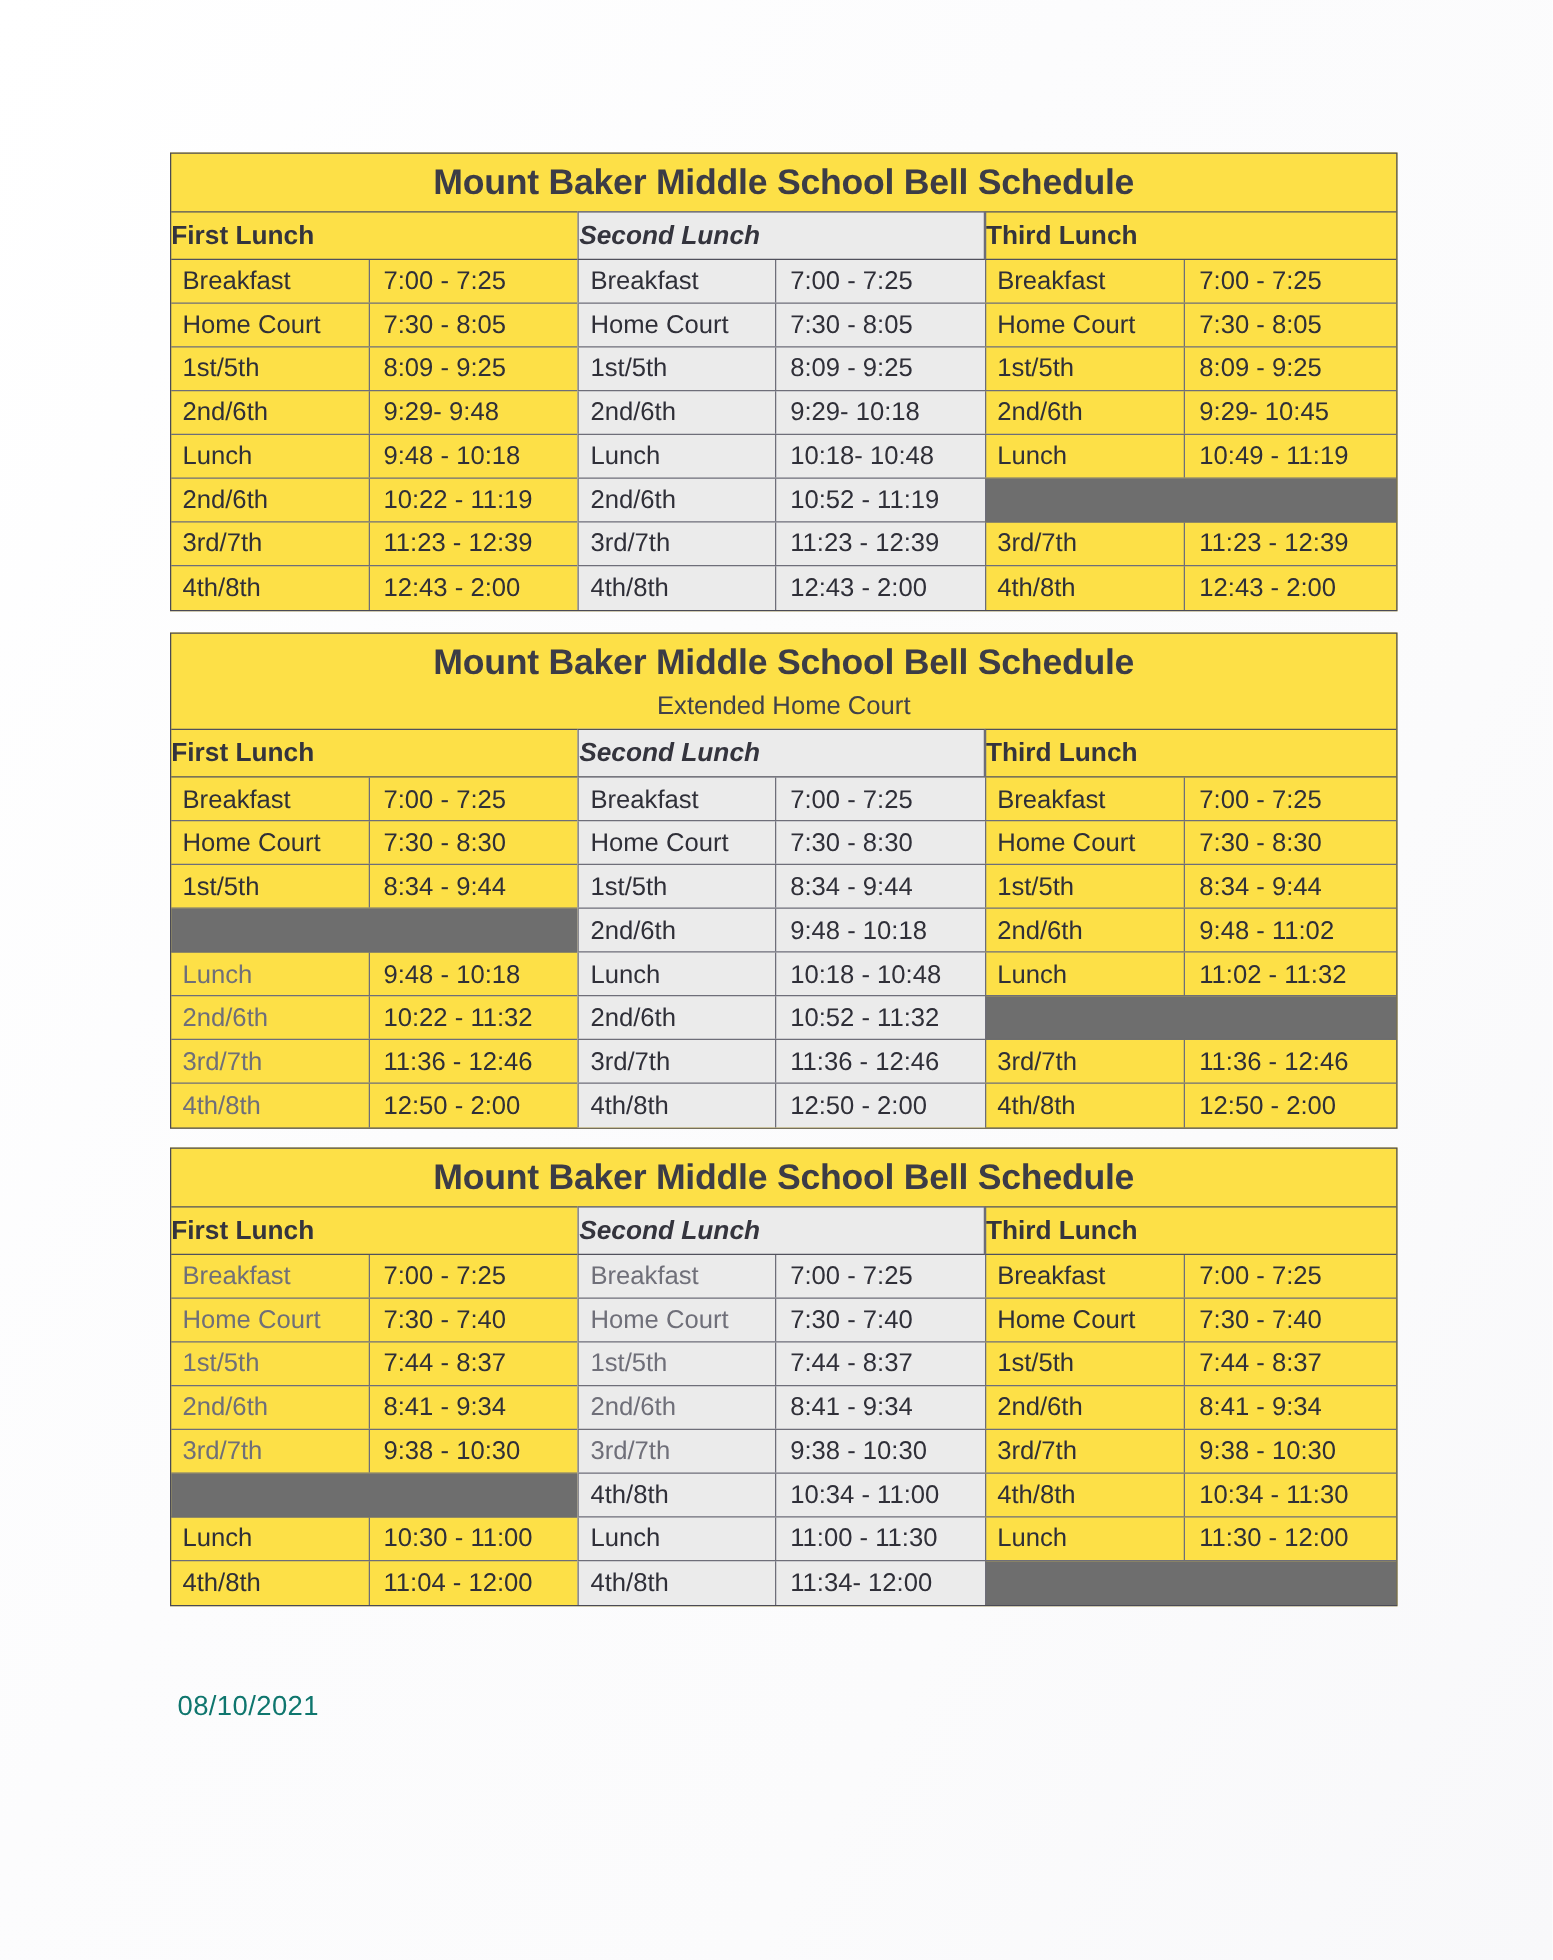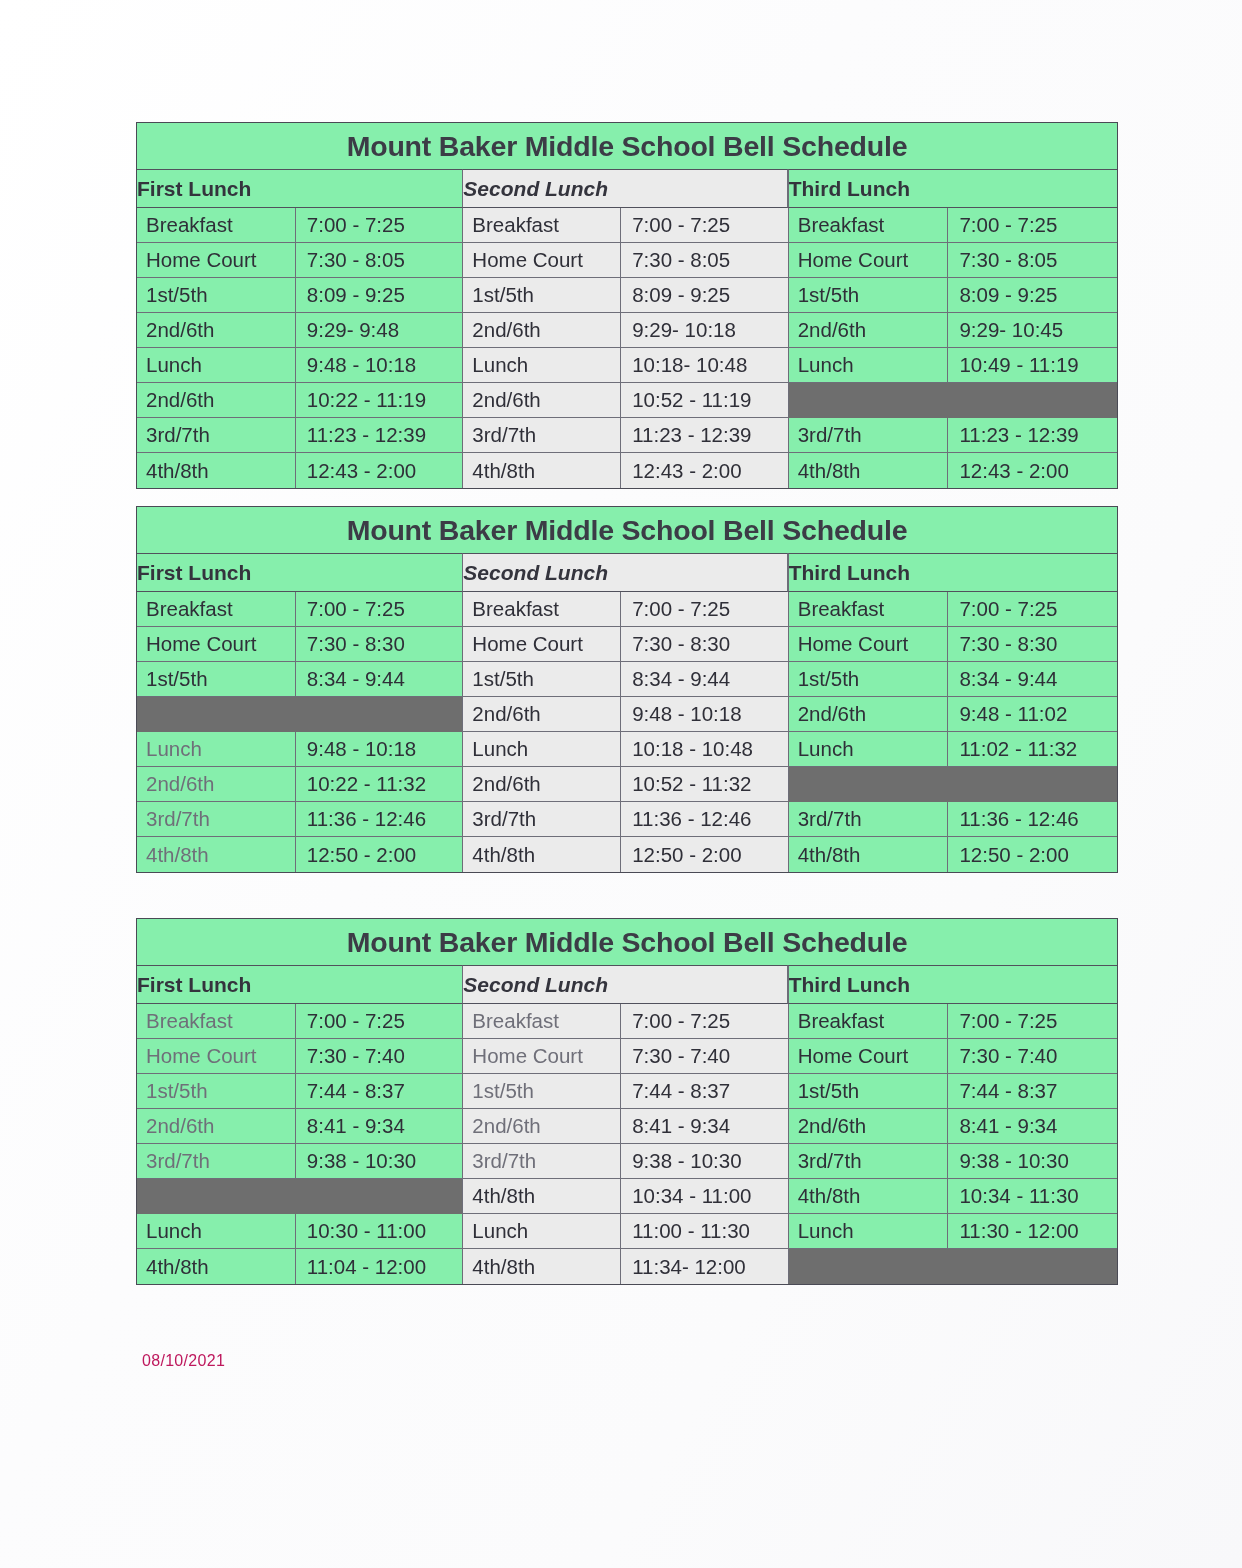--- a/index.html
+++ b/index.html
@@ -25,21 +25,21 @@
   .sheet {
     position: absolute;
     left: 0; top: 0; right: 0; bottom: 0;
     padding: 0;
   }
 
   .schedule-block {
     position: absolute;
     box-sizing: border-box;
     border: 1.6px solid #4a4a55;
-    background: #86efac;
+    background: #fde047;
   }
 
   .block-title {
     text-align: center;
     font-weight: bold;
     font-size: 28.5px;
     color: #3c3c46;
     letter-spacing: -0.2px;
     padding: 7px 0 6px 0;
     line-height: 1.15;
@@ -114,22 +114,22 @@
   }
   .row.blocked .cell { border-left: none; color: transparent; }
   .col.c2 .row.blocked .cell.label,
   .col.c3 .row.blocked .cell.label { border-left: 1.2px solid #6d6d78; }
 
   
   .cell.faded { color: #6f6f79; }
 
   .doc-date {
     position: absolute;
-    font-size: 16px;
-    color: #be185d;
+    font-size: 22px;
+    color: #0f766e;
     letter-spacing: 0.3px;
   }
 
   
   #block-1 { left: 136px; top: 122px; width: 982px; }
   #block-2 { left: 136px; top: 506px; width: 982px; }
   #block-3 { left: 136px; top: 918px; width: 982px; }
 
   #block-1 .row { height: 35px; }
   #block-2 .row { height: 35px; }
@@ -258,20 +258,21 @@
               <div class="cell time">12:43 - 2:00</div>
             </div>
         </div>
       </div>
 
     </div>
   </div>
 
   <div class="schedule-block" id="block-2">
     <div class="block-title">Mount Baker Middle School Bell Schedule</div>
+    <div class="block-subtitle">Extended Home Court</div>
     <div class="cols">
 
       <div class="col c1">
         <div class="col-head">First Lunch</div>
         <div class="rows">
           <div class="row">
               <div class="cell label">Breakfast</div>
               <div class="cell time">7:00 - 7:25</div>
             </div>
           <div class="row">

